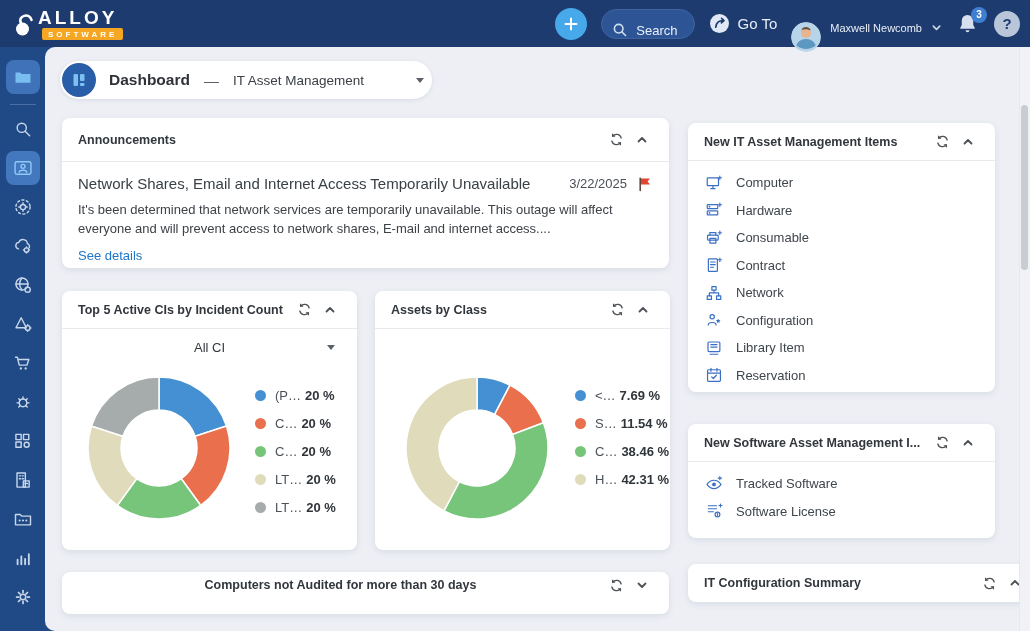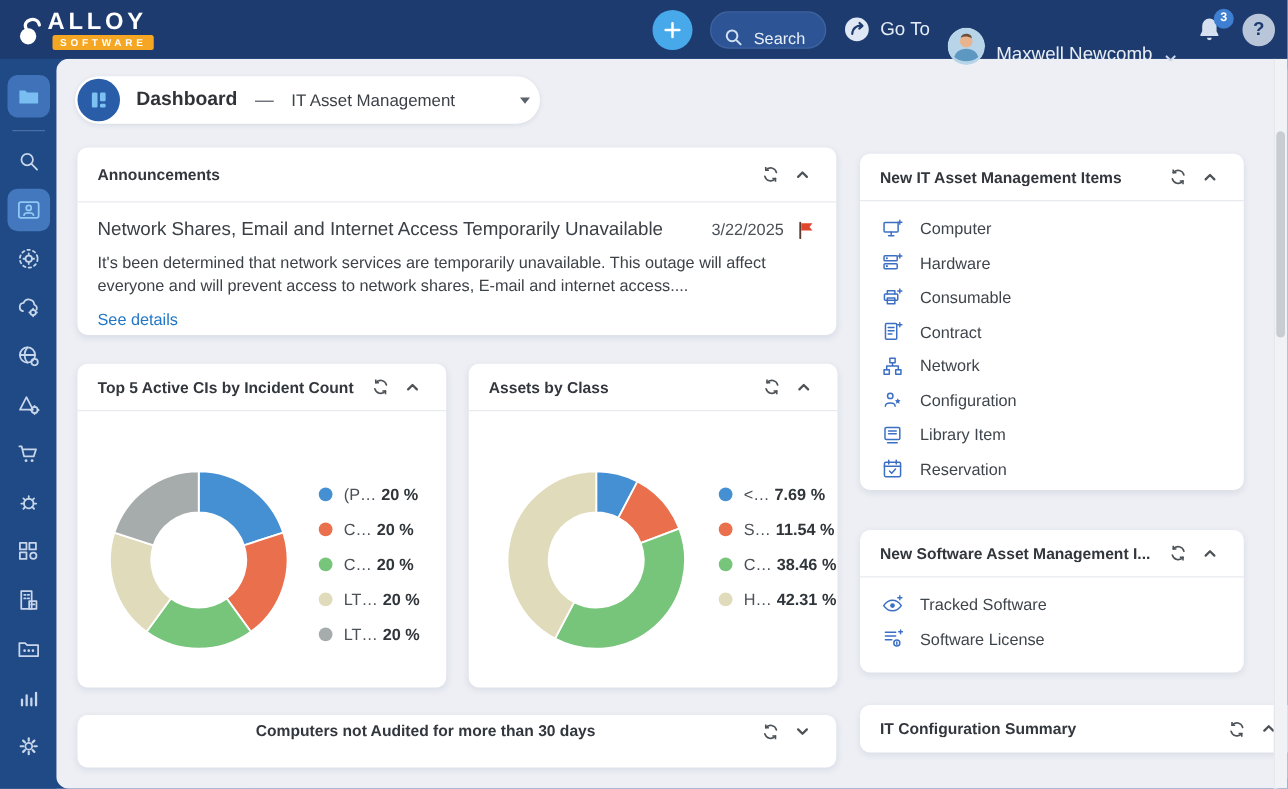--- a/index.html
+++ b/index.html
@@ -11,21 +11,21 @@
   .logo { position:absolute; left:12px; top:6px; width:120px; height:36px; }
   .logo-kb { position:absolute; left:0; top:2px; width:30px; height:32px; }
   .logo-title { position:absolute; left:26px; top:1px; color:#fff; font-weight:bold; font-size:19px; letter-spacing:3px; }
   .logo-badge { position:absolute; left:30px; top:22px; background:#f5a623; color:#fff; font-size:8px; font-weight:bold; letter-spacing:3px; padding:2px 6px 1px; border-radius:2px; }
   .tb-right { position:absolute; right:10px; top:0; height:47px; display:flex; align-items:center; gap:14px; }
   .plus-btn { width:32px; height:32px; border-radius:50%; background:#47a8ea; color:#fff; display:flex; align-items:center; justify-content:center; }
   .search-pill { height:30px; background:#2d5596; border:1px solid #3e639f; border-radius:15px; display:flex; align-items:flex-end; gap:8px; padding:0 16px 0 10px; color:#eaf0f8; font-size:13px; }
   .search-pill .mag { width:16px; height:16px; color:#cfe0f2; }
   .goto { display:flex; align-items:center; gap:8px; color:#e7edf6; font-size:15px; }
   .goto-ic { width:21px; height:21px; }
-  .userbox { display:flex; align-items:flex-end; gap:9px; color:#e9eef6; font-size:15px;margin-top:26px; }
+  .userbox { display:flex; align-items:flex-start; gap:9px; color:#e9eef6; font-size:11px;margin-top:26px; }
   .avatar { width:30px; height:30px; border-radius:50%; overflow:hidden; }
   .chev-dn-sm { width:11px; height:11px; color:#cdd9ea; }
   .bell-wrap { position:relative; width:24px; height:26px; color:#d7e0ee; }
   .bell-badge { position:absolute; top:-4px; right:-7px; min-width:16px; height:16px; border-radius:50%; background:#3f7fd1; color:#fff; font-size:10px; font-weight:bold; display:flex; align-items:center; justify-content:center; }
   .help-btn { width:26px; height:26px; border-radius:50%; background:#b9c6da; color:#1d3b6f; font-weight:bold; font-size:15px; display:flex; align-items:center; justify-content:center; }
 
   
   .sidebar { position:absolute; left:0; top:47px; width:45px; bottom:0; background:#204a85; z-index:20; display:flex; flex-direction:column; align-items:center; }
   .side-tile { width:34px; height:34px; border-radius:8px; background:#3f72b8; display:flex; align-items:center; justify-content:center; margin-top:13px; }
   .side-tile svg, .side-item svg { width:20px; height:20px; }
@@ -299,20 +299,24 @@
             <path d="M16.2 8A6.5 6.5 0 0 0 4.8 5.6M3.8 12a6.5 6.5 0 0 0 11.4 2.4" fill="none" stroke="currentColor" stroke-width="1.7" stroke-linecap="round"></path>
             <path d="M4.8 2.2v3.4h3.4M15.2 17.8v-3.4h-3.4" fill="none" stroke="currentColor" stroke-width="1.7" stroke-linejoin="round"></path>
           </svg>
         </span>
       <span class="hd-btn collapse">
           <svg viewBox="0 0 12 12">
             <path d="M2.5 7.5L6 4l3.5 3.5" fill="none" stroke="currentColor" stroke-width="1.8" stroke-linecap="round" stroke-linejoin="round"></path>
           </svg>
         </span>
     </div>
+    <div class="filter-row">
+      <span class="filter-label">All CI</span>
+      <span class="tri-dn"></span>
+    </div>
     <svg class="donut-svg" id="donut0" style="left:24px; top:84px;" width="146" height="146" viewBox="0 0 146 146">
         <path d="M 73 2 A 71 71 0 0 1 140.52501265695588 51.059793399378734 L 109.14014761921584 61.257354213751995 A 38 38 0 0 0 73 35 Z" fill="#4590d2" stroke="#ffffff" stroke-width="1.5"></path>
         <path d="M 140.52501265695588 51.059793399378734 A 71 71 0 0 1 114.73275291276559 130.44020660062125 L 95.33583958711398 103.742645786248 A 38 38 0 0 0 109.14014761921584 61.257354213751995 Z" fill="#e96f4d" stroke="#ffffff" stroke-width="1.5"></path>
         <path d="M 114.73275291276559 130.44020660062125 A 71 71 0 0 1 31.267247087234416 130.44020660062128 L 50.66416041288603 103.742645786248 A 38 38 0 0 0 95.33583958711398 103.742645786248 Z" fill="#77c47b" stroke="#ffffff" stroke-width="1.5"></path>
         <path d="M 31.267247087234416 130.44020660062128 A 71 71 0 0 1 5.474987343044091 51.05979339937875 L 36.85985238078416 61.25735421375201 A 38 38 0 0 0 50.66416041288603 103.742645786248 Z" fill="#e0dbba" stroke="#ffffff" stroke-width="1.5"></path>
         <path d="M 5.474987343044091 51.05979339937875 A 71 71 0 0 1 72.99999999999999 2 L 72.99999999999999 35 A 38 38 0 0 0 36.85985238078416 61.25735421375201 Z" fill="#a6abab" stroke="#ffffff" stroke-width="1.5"></path>
       </svg>
     <div class="legend" id="legend0" style="left:193px; top:90px;">
         <div class="leg-row">
           <span class="leg-dot" style="background:#4590d2"></span>

